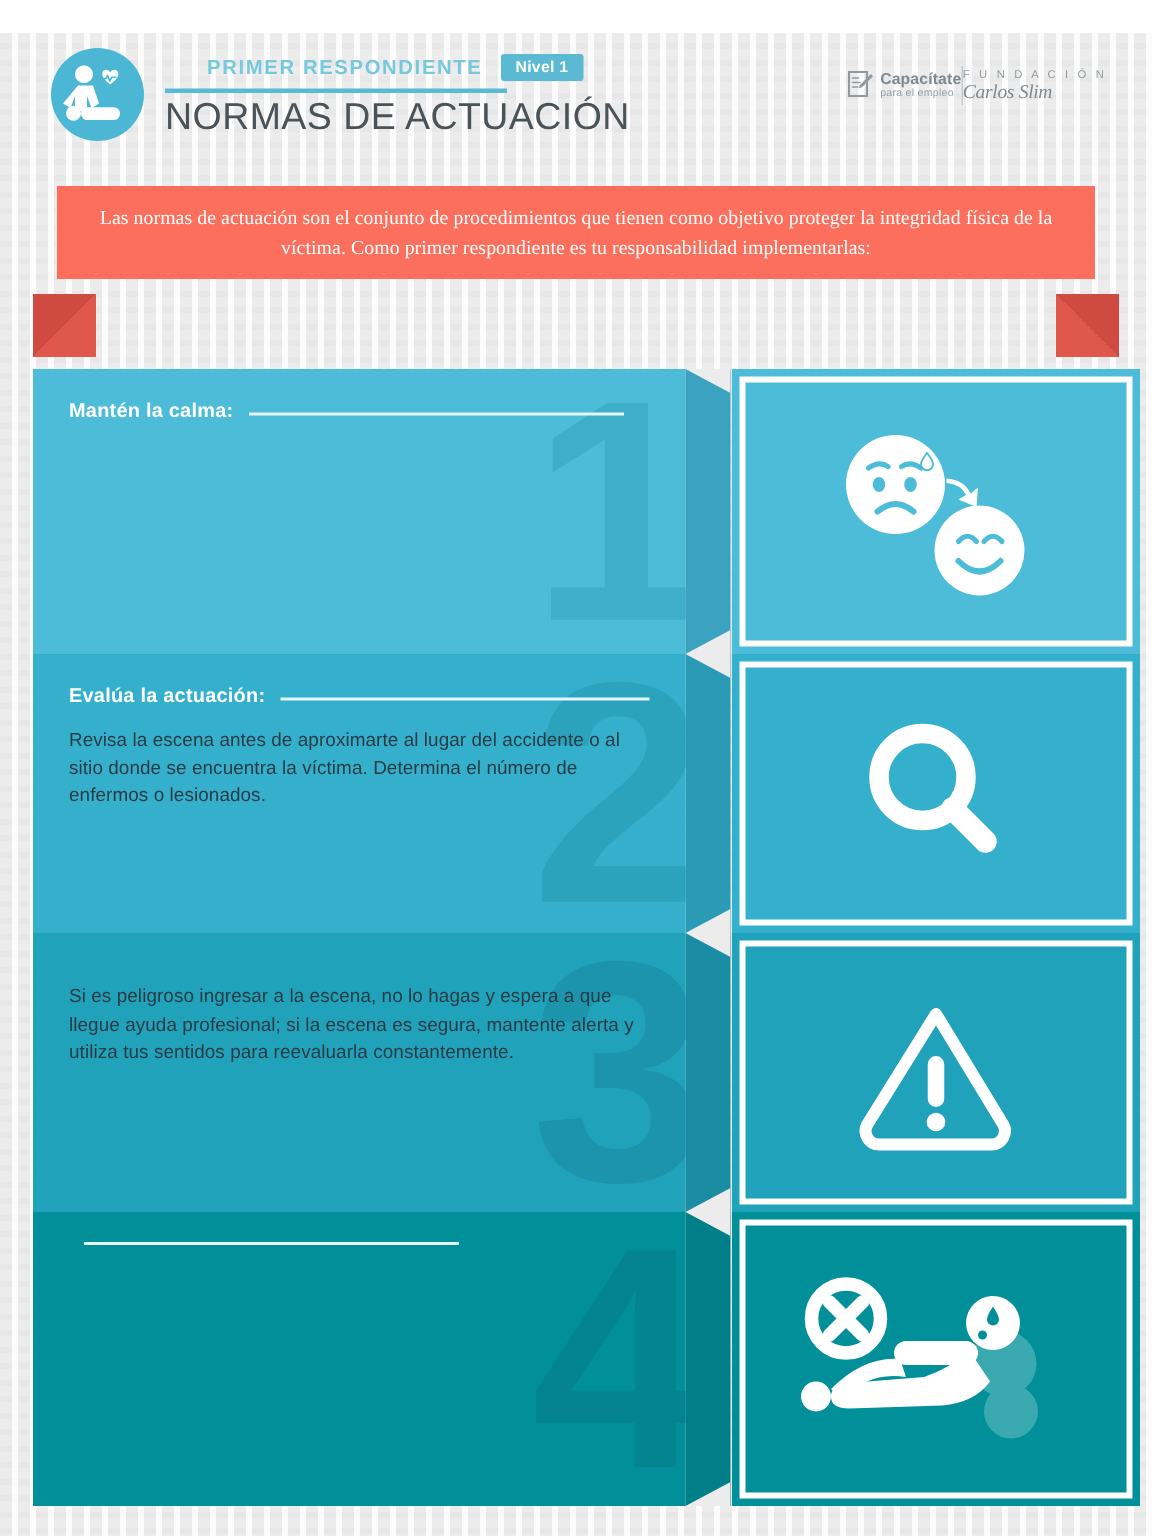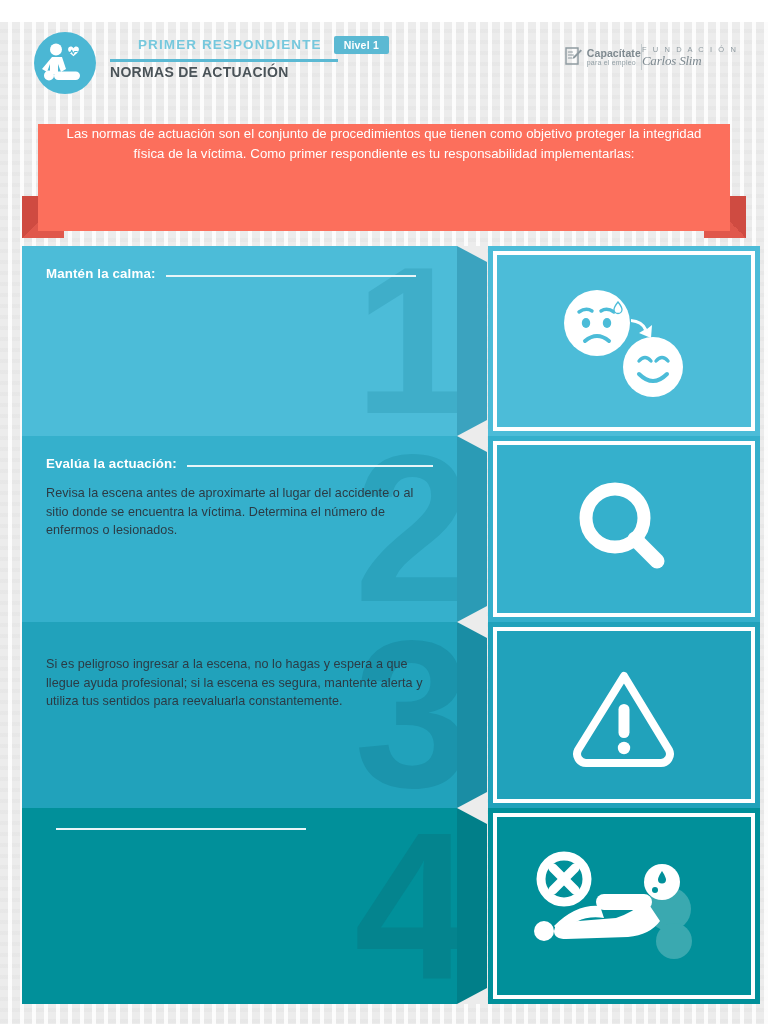--- a/index.html
+++ b/index.html
@@ -42,21 +42,21 @@
   }
   .nivel-pill{
     display:inline-block; vertical-align:middle; margin-left:12px;
     background:#5bb9d3; color:#fff; font-size:10.5px; font-weight:bold;
     padding:3px 10px 3px 10px; border-radius:2px; letter-spacing:.2px;
   }
   .hdr-rule{
     width:228px; height:3px; background:#5bb9d3; margin:5px 0 3px 0;
   }
   .hdr-title{
-    font-size:14px; font-weight:bold; color:#4a5358;
+    font-size:25px; font-weight:normal; color:#4a5358;
     letter-spacing:.3px; line-height:1.1;
   }
   
   .brand{ position:absolute; right:30px; top:22px; display:flex; align-items:center; gap:0; }
   .brand-cap{ display:flex; align-items:center; gap:5px; }
   .cap-mark{ width:17px; height:20px; }
   .cap-words{ line-height:1.02; }
   .cap-w1{ font-size:10.5px; font-weight:bold; color:#7f8a90; letter-spacing:.1px; }
   .cap-w2{ font-size:7px; color:#93a0a6; letter-spacing:.2px; }
   .brand-sep{ width:1px; height:26px; background:#c4cbce; }
@@ -76,22 +76,22 @@
   .ribbon-tail.r{ right:22px; }
   .ribbon-tail.l::after{
     content:""; position:absolute; left:0; top:0; width:100%; height:100%;
     background:linear-gradient(to bottom right, #cf4b41 0 50%, transparent 50% 100%);
   }
   .ribbon-tail.r::after{
     content:""; position:absolute; left:0; top:0; width:100%; height:100%;
     background:linear-gradient(to bottom left, #cf4b41 0 50%, transparent 50% 100%);
   }
   .ribbon{
-    position:absolute; left:38px; right:38px; top:0; height:107px;
-    background:#fc6f5c; display:flex; align-items:flex-start; justify-content:center;
+    position:absolute; left:38px; right:38px; top:0; height:62px;
+    background:#fc6f5c; display:flex; align-items:center; justify-content:center;font-family:Liberation Serif, serif;
   }
   .ribbon-text{
     color:#fff; font-size:13.2px; line-height:1.52; text-align:center;
     padding:0 26px; letter-spacing:.05px;
   }
 
   
   .steps{ position:absolute; left:0; top:246px; width:768px; }
   .step{ position:relative; width:768px; }
   .band{

